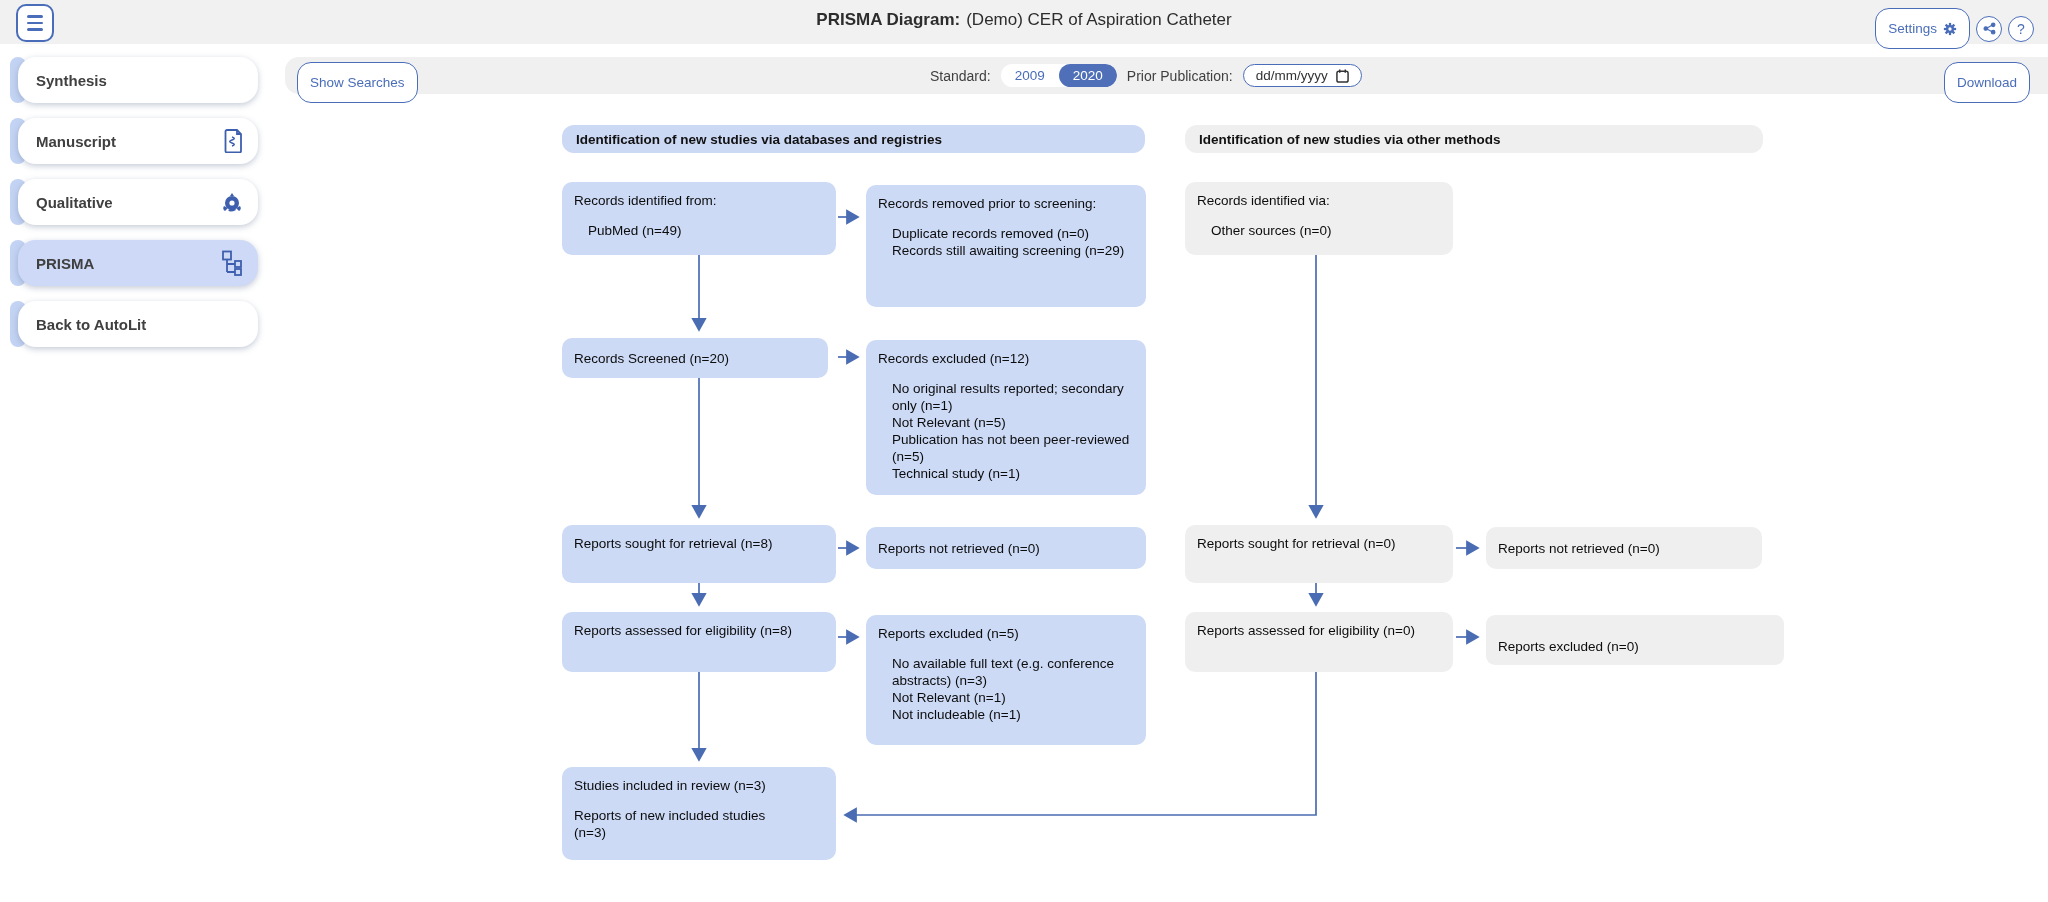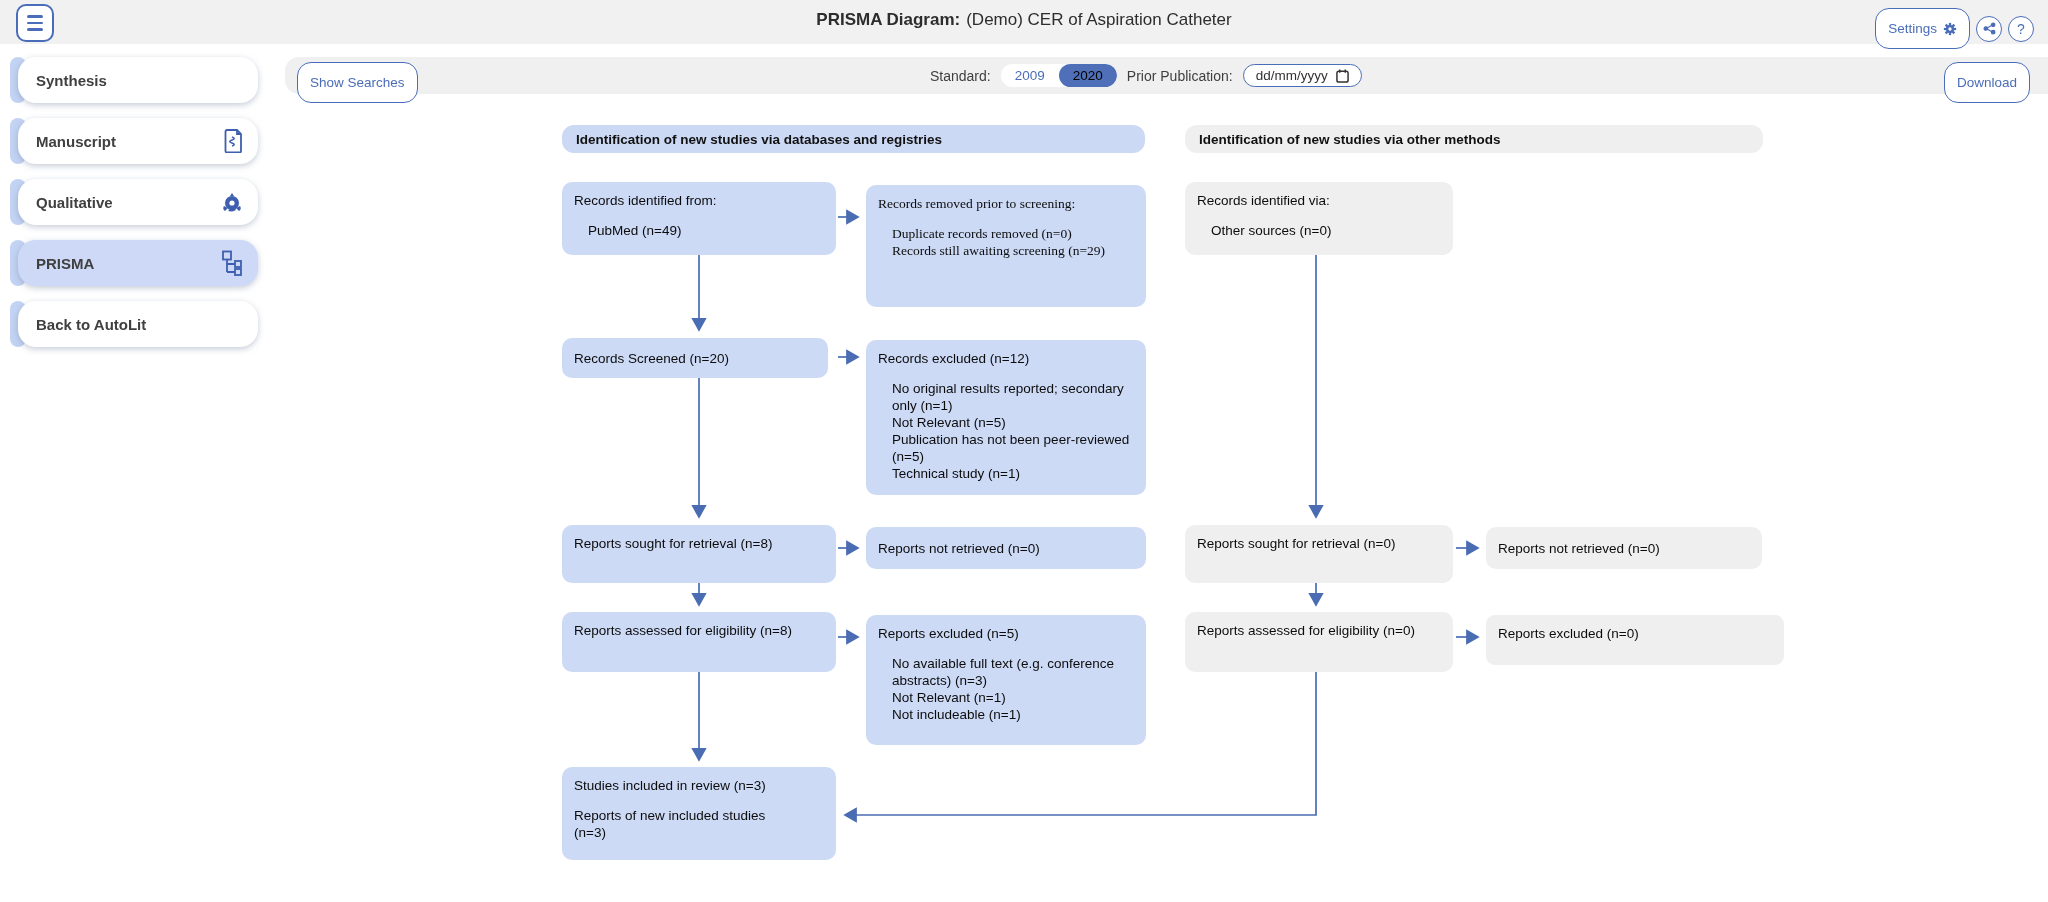--- a/index.html
+++ b/index.html
@@ -22,21 +22,21 @@
     box-sizing:border-box;cursor:pointer;}
 
   
   .toolbar{position:absolute;left:285px;top:57px;width:1763px;height:37px;background:#f0f0f1;
     border-radius:14px 0 0 14px;}
   .showsearch{position:absolute;left:12px;top:5px;}
   .tb-center{position:absolute;left:645px;top:0;height:37px;display:flex;align-items:center;gap:10px;}
   .tb-label{font-size:14px;color:#3f3f3f;}
   .seg-toggle{display:inline-flex;background:#fff;border-radius:13px;overflow:hidden;}
   .seg{padding:4px 14px;font-size:13.5px;color:#4a6db9;cursor:pointer;border-radius:13px;}
-  .seg.selected{background:#4f70b8;color:#000000;}
+  .seg.selected{background:#4f70b8;color:#ffffff;}
   .dateinput{display:inline-flex;align-items:center;gap:8px;background:#fff;border:1.5px solid #4a6db9;
     border-radius:14px;padding:3px 12px;font-size:13.5px;color:#333;cursor:text;}
   .download{position:absolute;right:18px;top:5px;}
 
   
   .side-item{position:absolute;left:10px;width:256px;height:46px;}
   .side-accent{position:absolute;left:0;top:0;width:16px;height:46px;background:#c3d3f3;border-radius:8px;}
   .side-pill{position:absolute;left:8px;top:0;width:240px;height:46px;background:#fff;border-radius:18px;
     box-shadow:0 2px 6px rgba(90,105,140,.35);display:flex;align-items:center;cursor:pointer;
     padding:0 14px 0 18px;box-sizing:border-box;justify-content:space-between;}
@@ -178,21 +178,21 @@
     </div>
   </div>
 
   <div class="colhdr blue" style="left:562px;top:125px;width:583px;">Identification of new studies via databases and registries</div>
   <div class="colhdr gray" style="left:1185px;top:125px;width:578px;">Identification of new studies via other methods</div>
 
   <div class="fbox blue" style="left:562px;top:182px;width:274px;min-height:73px;">
     <div>Records identified from:</div>
     <div class="indent gap">PubMed (n=49)</div>
   </div>
-  <div class="fbox blue" style="left:866px;top:185px;width:280px;min-height:122px;font-family:Liberation Serif, serif;">
+  <div class="fbox blue" style="left:866px;top:185px;width:280px;min-height:122px;">
     <div>Records removed prior to screening:</div>
     <div class="indent gap">Duplicate records removed (n=0)</div>
     <div class="indent">Records still awaiting screening (n=29)</div>
   </div>
   <div class="fbox blue" style="left:562px;top:338px;width:266px;min-height:40px;display:flex;align-items:center;">
     <div>Records Screened (n=20)</div>
   </div>
   <div class="fbox blue" style="left:866px;top:340px;width:280px;min-height:155px;">
     <div>Records excluded (n=12)</div>
     <div class="indent gap">No original results reported; secondary only (n=1)</div>
@@ -226,21 +226,21 @@
   </div>
   <div class="fbox gray" style="left:1185px;top:525px;width:268px;min-height:58px;">
     <div style="max-width:200px">Reports sought for retrieval (n=0)</div>
   </div>
   <div class="fbox gray" style="left:1486px;top:527px;width:276px;min-height:42px;display:flex;align-items:center;">
     <div>Reports not retrieved (n=0)</div>
   </div>
   <div class="fbox gray" style="left:1185px;top:612px;width:268px;min-height:60px;">
     <div style="max-width:230px">Reports assessed for eligibility (n=0)</div>
   </div>
-  <div class="fbox gray" style="left:1486px;top:615px;width:298px;min-height:50px;display:flex;align-items:flex-start;border-radius:9px;">
+  <div class="fbox gray" style="left:1486px;top:615px;width:298px;min-height:50px;display:flex;align-items:flex-end;border-radius:9px;">
     <div>Reports excluded (n=0)</div>
   </div>
 
   <svg class="flow" width="2048" height="902">
     <defs>
       <marker id="ah" markerWidth="9" markerHeight="9" refX="7" refY="4.5" orient="auto">
         <path d="M0,0 L8,4.5 L0,9 z" fill="#4a6cb3"></path>
       </marker>
     </defs>
     <g stroke="#4a6cb3" stroke-width="1.7" fill="none">

